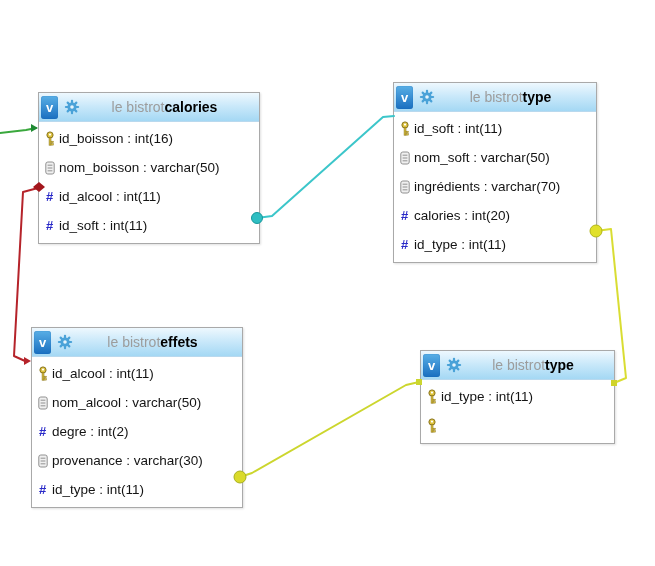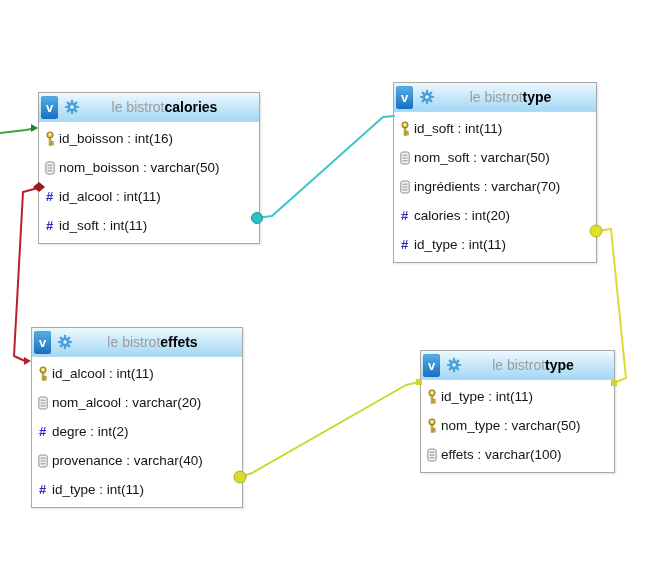--- a/index.html
+++ b/index.html
@@ -210,38 +210,38 @@
         </div>
         <div class="row">
           <span class="ficon">
             <svg width="12" height="14" viewBox="0 0 12 14">
     <rect x="1.8" y="1" width="8.4" height="12" rx="2" fill="#f0f0f0" stroke="#909090" stroke-width="1"></rect>
     <line x1="3.6" y1="4.2" x2="8.4" y2="4.2" stroke="#9a9a9a" stroke-width="1.1"></line>
     <line x1="3.6" y1="7" x2="8.4" y2="7" stroke="#9a9a9a" stroke-width="1.1"></line>
     <line x1="3.6" y1="9.8" x2="8.4" y2="9.8" stroke="#9a9a9a" stroke-width="1.1"></line>
   </svg>
           </span>
-          <span class="flabel">nom_alcool : varchar(20)</span>
+          <span class="flabel">nom_alcool : varchar(50)</span>
         </div>
         <div class="row">
           <span class="ficon">
             <span class="hash">#</span>
           </span>
           <span class="flabel">degre : int(2)</span>
         </div>
         <div class="row">
           <span class="ficon">
             <svg width="12" height="14" viewBox="0 0 12 14">
     <rect x="1.8" y="1" width="8.4" height="12" rx="2" fill="#f0f0f0" stroke="#909090" stroke-width="1"></rect>
     <line x1="3.6" y1="4.2" x2="8.4" y2="4.2" stroke="#9a9a9a" stroke-width="1.1"></line>
     <line x1="3.6" y1="7" x2="8.4" y2="7" stroke="#9a9a9a" stroke-width="1.1"></line>
     <line x1="3.6" y1="9.8" x2="8.4" y2="9.8" stroke="#9a9a9a" stroke-width="1.1"></line>
   </svg>
           </span>
-          <span class="flabel">provenance : varchar(40)</span>
+          <span class="flabel">provenance : varchar(30)</span>
         </div>
         <div class="row">
           <span class="ficon">
             <span class="hash">#</span>
           </span>
           <span class="flabel">id_type : int(11)</span>
         </div>
       </div>
   </div>
     <div class="table" style="left: 420px; top: 350px; width: 193px;">
@@ -277,32 +277,20 @@
         <div class="row">
           <span class="ficon">
             <svg width="12" height="15" viewBox="0 0 12 15">
     <circle cx="6" cy="4" r="3.1" fill="#ddc23f" stroke="#8a751c" stroke-width="1"></circle>
     <circle cx="6" cy="3.6" r="1.1" fill="#ffffff"></circle>
     <rect x="5.1" y="6.8" width="1.9" height="7.4" fill="#ddc23f" stroke="#8a751c" stroke-width="0.6"></rect>
     <rect x="7" y="10.2" width="2.4" height="1.5" fill="#ddc23f" stroke="#8a751c" stroke-width="0.5"></rect>
     <rect x="7" y="12.6" width="2.4" height="1.5" fill="#ddc23f" stroke="#8a751c" stroke-width="0.5"></rect>
   </svg>
           </span>
-          <span class="flabel">nom_type : varchar(50)</span>
-        </div>
-        <div class="row">
-          <span class="ficon">
-            <svg width="12" height="14" viewBox="0 0 12 14">
-    <rect x="1.8" y="1" width="8.4" height="12" rx="2" fill="#f0f0f0" stroke="#909090" stroke-width="1"></rect>
-    <line x1="3.6" y1="4.2" x2="8.4" y2="4.2" stroke="#9a9a9a" stroke-width="1.1"></line>
-    <line x1="3.6" y1="7" x2="8.4" y2="7" stroke="#9a9a9a" stroke-width="1.1"></line>
-    <line x1="3.6" y1="9.8" x2="8.4" y2="9.8" stroke="#9a9a9a" stroke-width="1.1"></line>
-  </svg>
-          </span>
-          <span class="flabel">effets : varchar(100)</span>
         </div>
       </div>
   </div>
   </div>
 <svg id="relations" width="655" height="566" viewBox="0 0 655 566">
     <g>
       <polyline points="0,133 26,130 36,128" fill="none" stroke="#3aa83d" stroke-width="2" stroke-linejoin="round" stroke-linecap="round"></polyline>
       <polygon points="31,124 38,128 31,132" fill="#1f8a32"></polygon>
     </g>
     <g>

